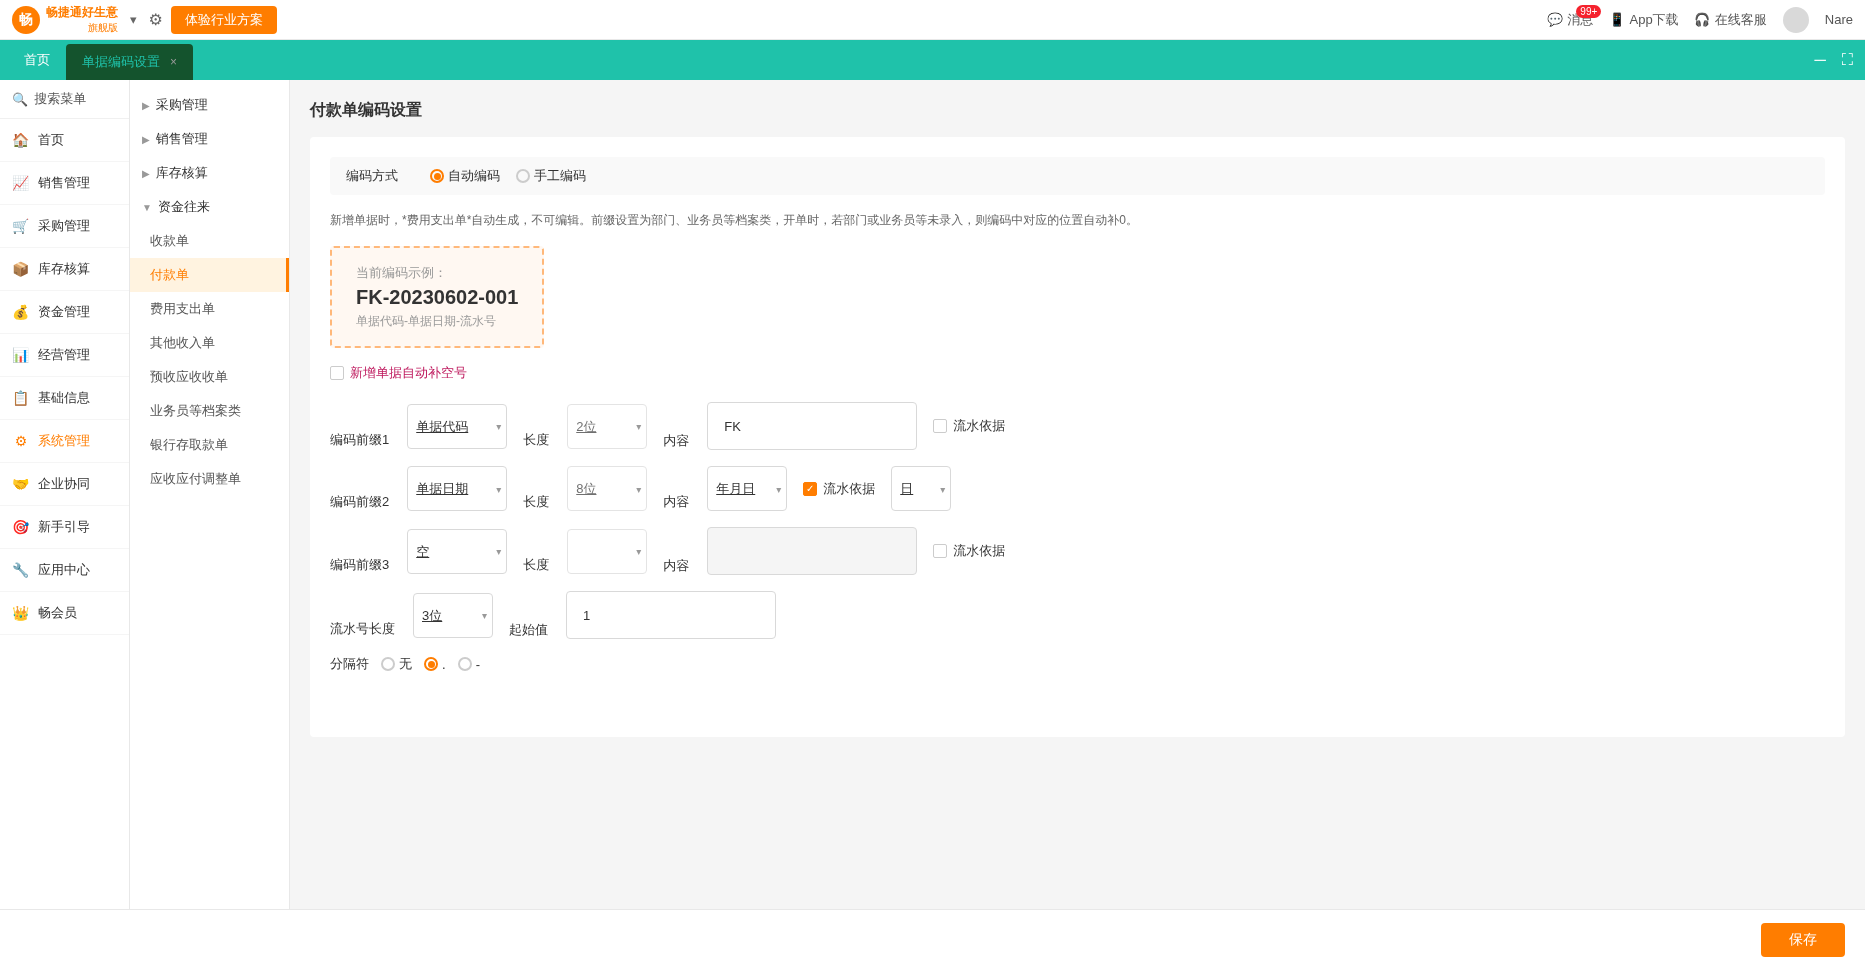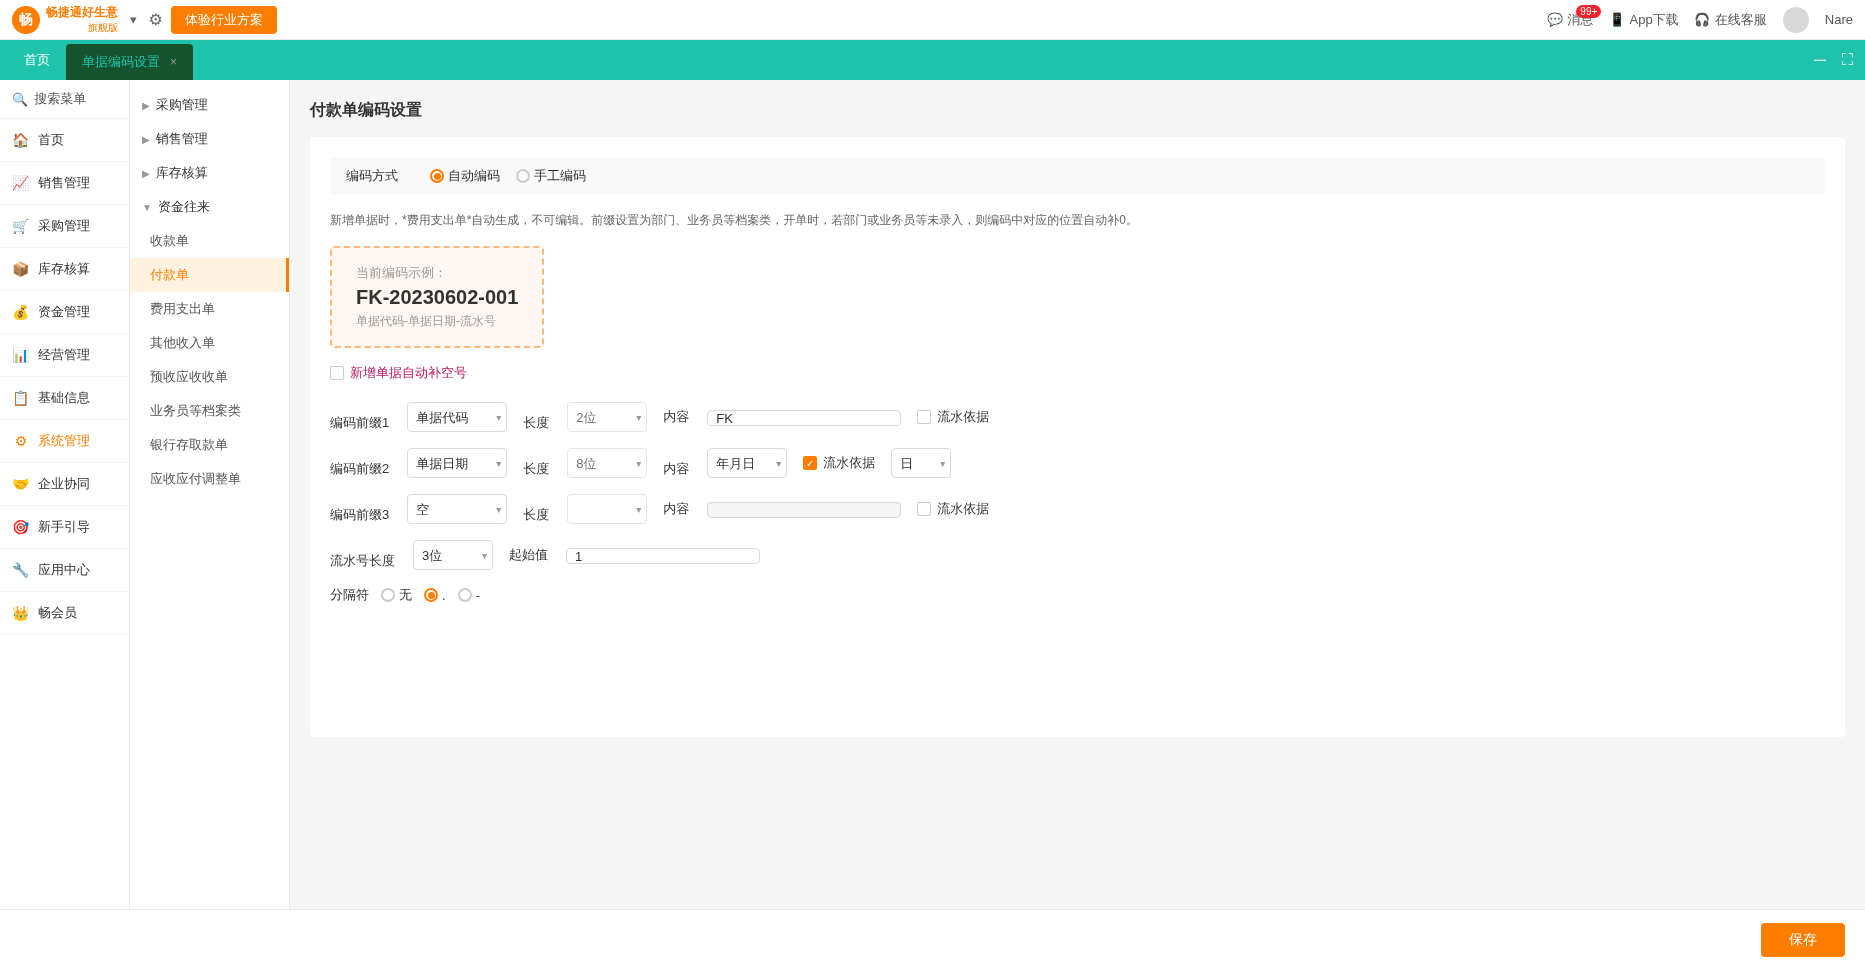--- a/index.html
+++ b/index.html
@@ -180,52 +180,53 @@
     .form-row {
       display: flex;
       align-items: center;
       gap: 16px;
       margin-bottom: 16px;
       flex-wrap: wrap;
     }
     .form-group { display: flex; align-items: flex-end; gap: 18px; }
     .form-label { font-size: 13px; color: #333; white-space: nowrap; }
     .form-select {
-      height: 30px;
+      height: 45px;
       border: 1px solid #d9d9d9;
       border-radius: 4px;
       padding: 0 24px 0 8px;
       font-size: 13px;
       color: #333;
       background: #fff;
       cursor: pointer;
       appearance: none;
       -webkit-appearance: none;
       position: relative;
       min-width: 80px;
+      text-decoration: underline;
     }
     .select-wrapper {
       position: relative;
       display: inline-block;
     }
     .select-wrapper::after {
       content: '▾';
       position: absolute;
       right: 6px;
       top: 50%;
       transform: translateY(-50%);
       font-size: 10px;
       color: #999;
       pointer-events: none;
     }
     .form-input {
-      height: 16px;
+      height: 48px;
       border: 1px solid #d9d9d9;
       border-radius: 4px;
-      padding: 0 8px;
+      padding: 0 16px;
       font-size: 13px;
       color: #333;
       background: #fff;
       min-width: 80px;
     }
     .form-input:disabled { background: #f5f5f5; color: #bbb; }
     .content-input { min-width: 120px; }
     .checkbox-item { display: flex; align-items: center; gap: 6px; font-size: 13px; color: #333; }
     .checkbox-checked { width: 14px; height: 14px; border: 1px solid #ff7d00; border-radius: 2px; background: #ff7d00; cursor: pointer; display: flex; align-items: center; justify-content: center; color: #fff; font-size: 10px; }
     .checkbox-unchecked { width: 14px; height: 14px; border: 1px solid #ccc; border-radius: 2px; cursor: pointer; }

